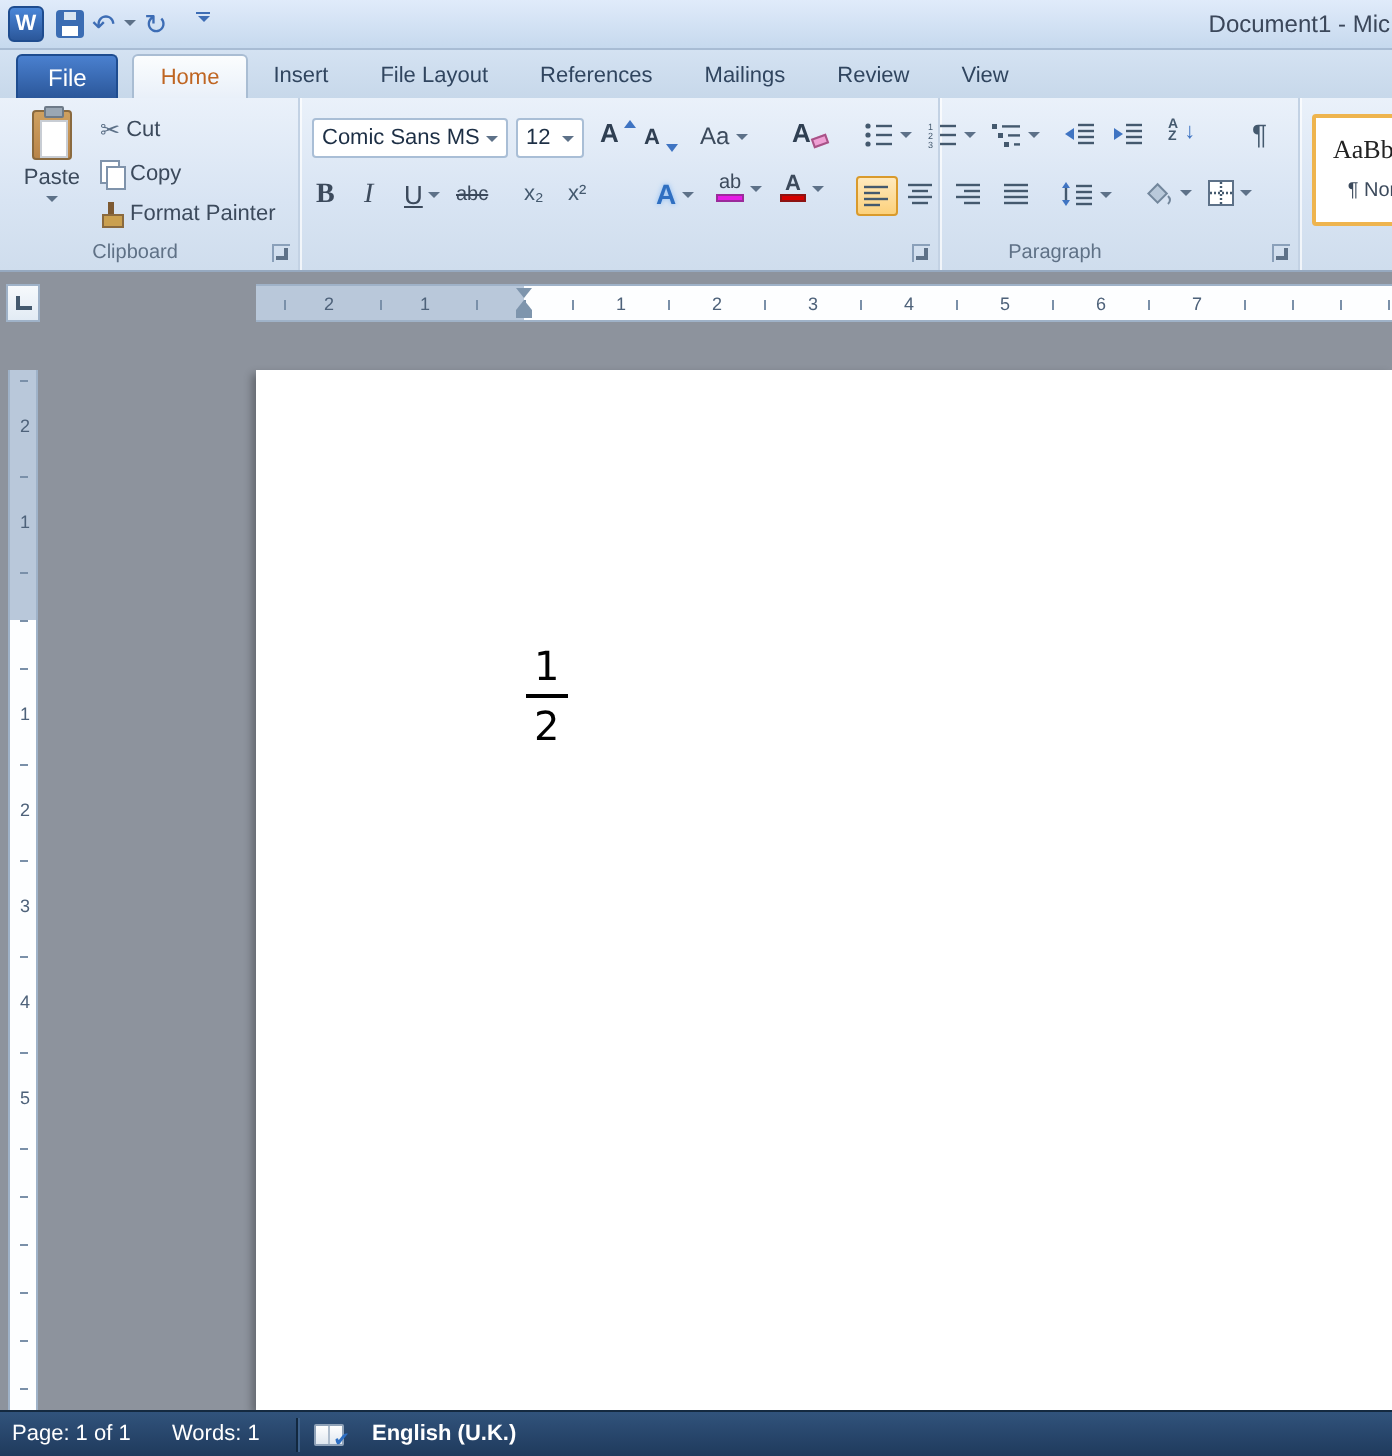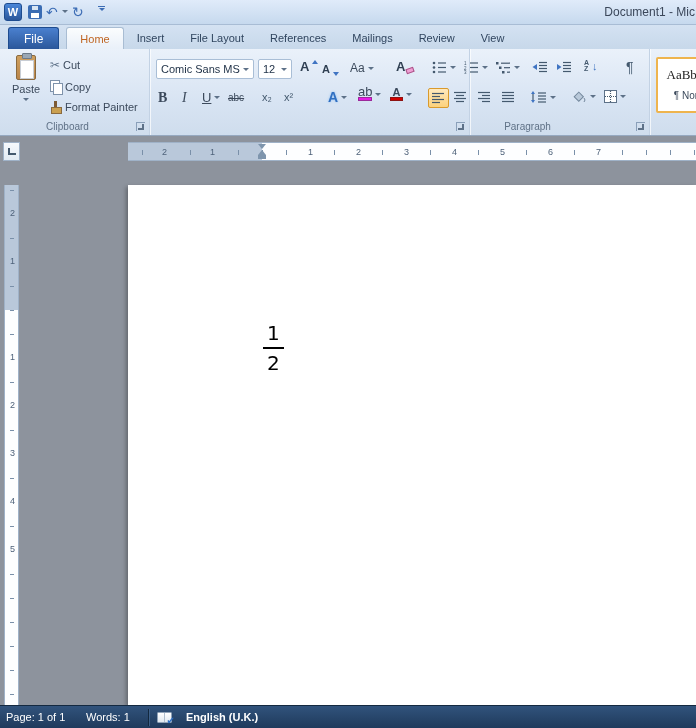--- a/index.html
+++ b/index.html
@@ -248,21 +248,21 @@
         </div>
       <div class="rbtn" style="left:134px;top:42px;text-align:center;">
           <span class="subsup">x²</span>
         </div>
       <div class="rbtn" style="left:178px;top:40px;">
         <span class="fx-a">A</span>
           <span class="dd"></span>
       </div>
       <div class="rbtn" style="left:208px;top:38px;">
         <span class="stack">
-            <span style="font-size:13px;">ab</span>
+            <span style="font-size:10px;">ab</span>
             <span class="hl-bar"></span>
           </span>
           <span class="dd"></span>
       </div>
       <div class="rbtn" style="left:240px;top:38px;">
         <span class="stack">
             <span style="font-size:11px;font-weight:bold;">A</span>
             <span class="fc-bar"></span>
           </span>
           <span class="dd"></span>

